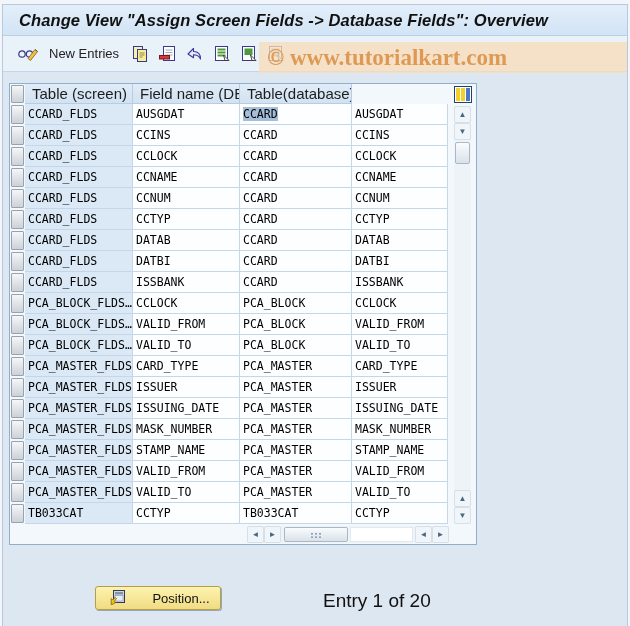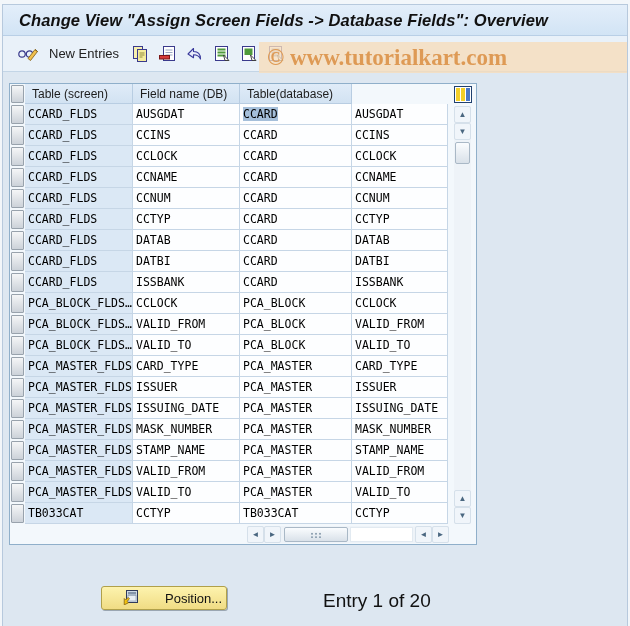--- a/index.html
+++ b/index.html
@@ -69,21 +69,21 @@
   }
   .grid-row {
     display: grid;
     grid-template-columns: 15px 108px 107px 112px 96px;
   }
   .header-row { height: 20px; }
   .header-cell {
     background: linear-gradient(#e0ecf8, #d2e2f2);
     border-right: 1px solid #b8cde2;
     border-bottom: 1px solid #b8cde2;
-    font-size: 12px; color: #1d1d1d;
+    font-size: 15px; color: #1d1d1d;
     display: flex; align-items: center;
     padding-left: 7px; white-space: nowrap; overflow: hidden;
   }
   .selector-cell {
     background: linear-gradient(#f5f6f7, #ccd2d9);
     border: 1px solid #98a2ac;
     border-radius: 1px;
     margin: 1px;
     cursor: pointer;
   }
@@ -144,27 +144,27 @@
   .htrack { flex: 1; height: 15px; background: #fff; border: 1px solid #e2eaf1; margin: 0 2px; }
   .config-btn {
     position: absolute; top: 2px; right: 4px; width: 18px; height: 17px;
     border: none; background: transparent; cursor: pointer; padding: 0;
   }
   
   .footer-row {
     position: absolute; left: 0; top: 513px; width: 100%; height: 28px;
   }
   .position-btn {
-    position: absolute; left: 98px; top: 0; width: 126px; height: 24px;
+    position: absolute; left: 92px; top: 0; width: 126px; height: 24px;
     background: linear-gradient(#fdf3ae, #f0dc84);
     border: 1px solid #b0a04a; border-radius: 3px;
     box-shadow: 1px 1px 0 #9aa6b2;
     display: flex; align-items: center;
     font-size: 13px; color: #111; cursor: pointer;
-    padding-left: 19px;
+    padding-left: 12px;
     gap: 26px;
   }
   .position-btn .pos-label { flex: 1; text-align: center; padding-right: 10px; }
   .entry-status {
     position: absolute; left: 320px; top: 4px;
     font-size: 19px; color: #111;
   }
 </style>
 </head>
 <body>

